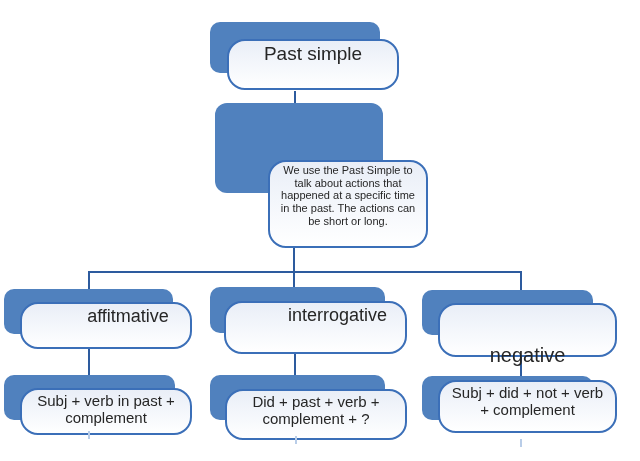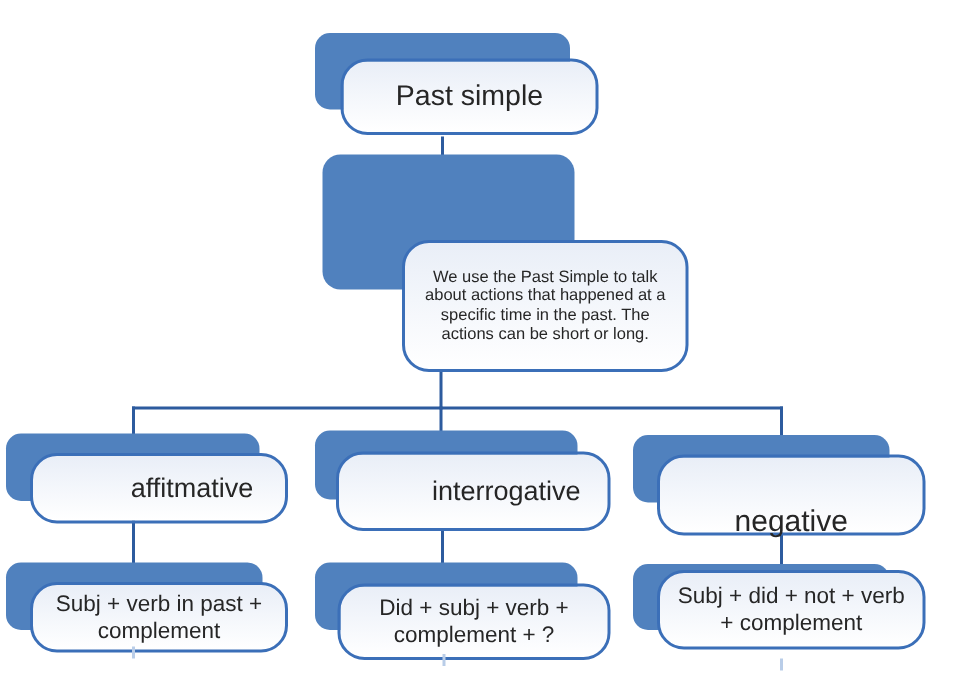--- a/index.html
+++ b/index.html
@@ -12,21 +12,21 @@
   .conn.v{width:2px;}
   .conn.h{height:2px;}
   .conn.stub{background:#b9cde8;width:2px;}
   
   .slab{position:absolute;background:#5081be;border-radius:10px;}
   
   .node{
     position:absolute;box-sizing:border-box;
     border:2px solid #3b6fb8;border-radius:18px;
     background:linear-gradient(180deg,#e9eef7 0%,#f3f6fb 45%,#ffffff 100%);
-    display:flex;align-items:center;justify-content:center;text-align:center;
+    display:flex;align-items:flex-start;justify-content:center;text-align:center;
   }
   .node .lbl{padding:2px 6px;line-height:1.15;}
   .lbl-root{font-size:19px;}
   .lbl-branch{font-size:18px;margin-left:44px;}
   .lbl-branch-lg{font-size:20px;margin-top:37px;}
   .lbl-formula{font-size:15px;line-height:1.25;}
   .lbl-desc{font-size:11px;line-height:1.4;padding:4px 6px;}
   
   .bigblue{position:absolute;background:#5081be;border-radius:12px;}
 </style>
@@ -45,21 +45,21 @@
   <div class="conn v" style="left:294px;top:352px;height:25px;"></div>
   <div class="conn v" style="left:520px;top:355px;height:23px;"></div>
 
   <div class="slab" style="left:210px;top:22px;width:170px;height:51px;"></div>
   <div class="node" style="left:227px;top:39px;width:172px;height:51px;">
     <span class="lbl lbl-root">Past simple</span>
   </div>
 
   <div class="bigblue" style="left:215px;top:103px;width:168px;height:90px;"></div>
 
-  <div class="node" style="left:268px;top:160px;width:191px;height:88px;">
+  <div class="node" style="left:268px;top:160px;width:160px;height:88px;">
     <span class="lbl lbl-desc">We use the Past Simple to talk about actions that happened at a specific time in the past. The actions can be short or long.</span>
   </div>
 
   <div class="slab" style="left:4px;top:289px;width:169px;height:45px;"></div>
   <div class="node" style="left:20px;top:302px;width:172px;height:47px;">
     <span class="lbl lbl-branch">affitmative</span>
   </div>
 
   <div class="slab" style="left:210px;top:287px;width:175px;height:46px;"></div>
   <div class="node" style="left:224px;top:301px;width:183px;height:53px;">
@@ -71,21 +71,21 @@
     <span class="lbl lbl-branch-lg">negative</span>
   </div>
 
   <div class="slab" style="left:4px;top:375px;width:171px;height:45px;"></div>
   <div class="node" style="left:20px;top:388px;width:172px;height:47px;">
     <span class="lbl lbl-formula">Subj + verb in past + complement</span>
   </div>
 
   <div class="slab" style="left:210px;top:375px;width:175px;height:45px;"></div>
   <div class="node" style="left:225px;top:389px;width:182px;height:51px;">
-    <span class="lbl lbl-formula">Did + subj + verb + complement + ?</span>
+    <span class="lbl lbl-formula">Did + past + verb + complement + ?</span>
   </div>
 
   <div class="slab" style="left:422px;top:376px;width:171px;height:44px;"></div>
   <div class="node" style="left:438px;top:380px;width:179px;height:53px;">
     <span class="lbl lbl-formula">Subj + did + not + verb + complement</span>
   </div>
 
   <div class="conn stub" style="left:88px;top:431px;height:8px;"></div>
   <div class="conn stub" style="left:295px;top:436px;height:8px;"></div>
   <div class="conn stub" style="left:520px;top:439px;height:8px;"></div>

